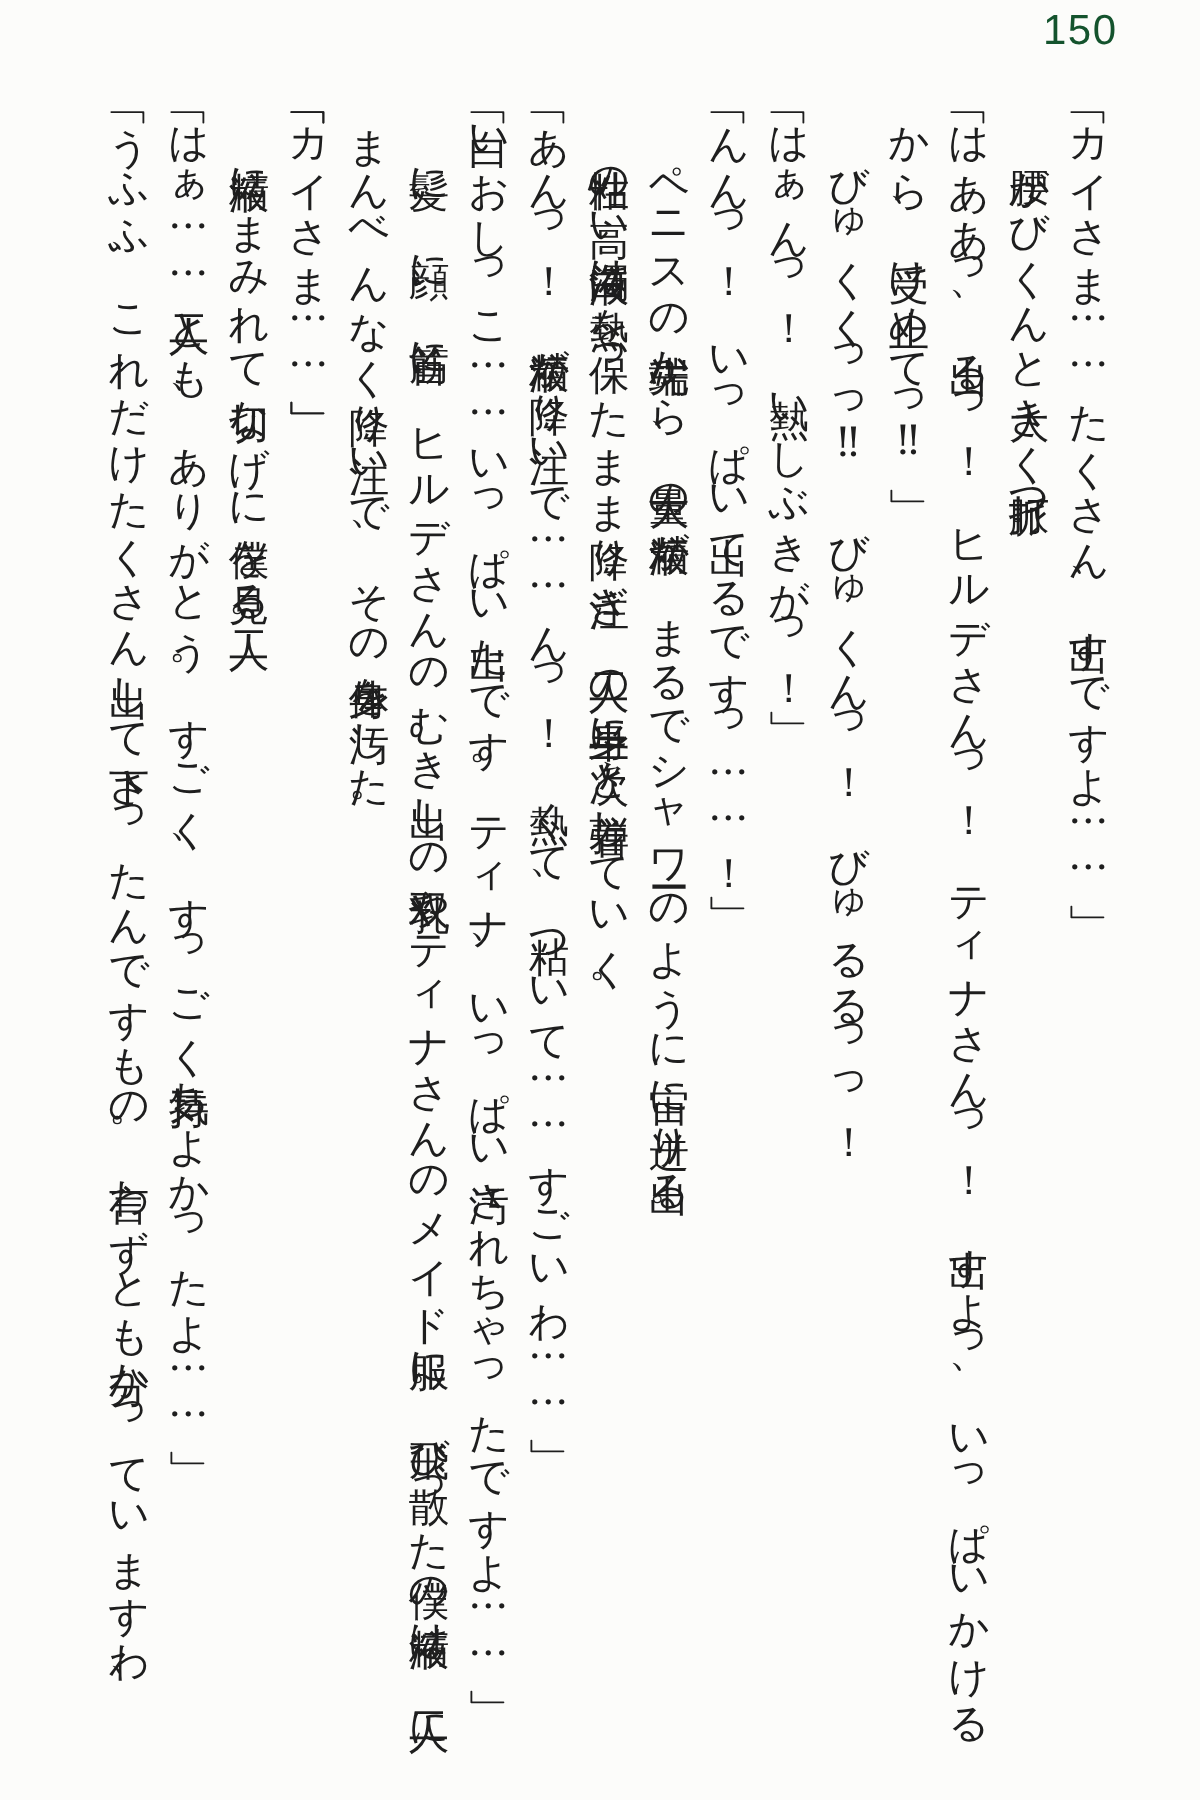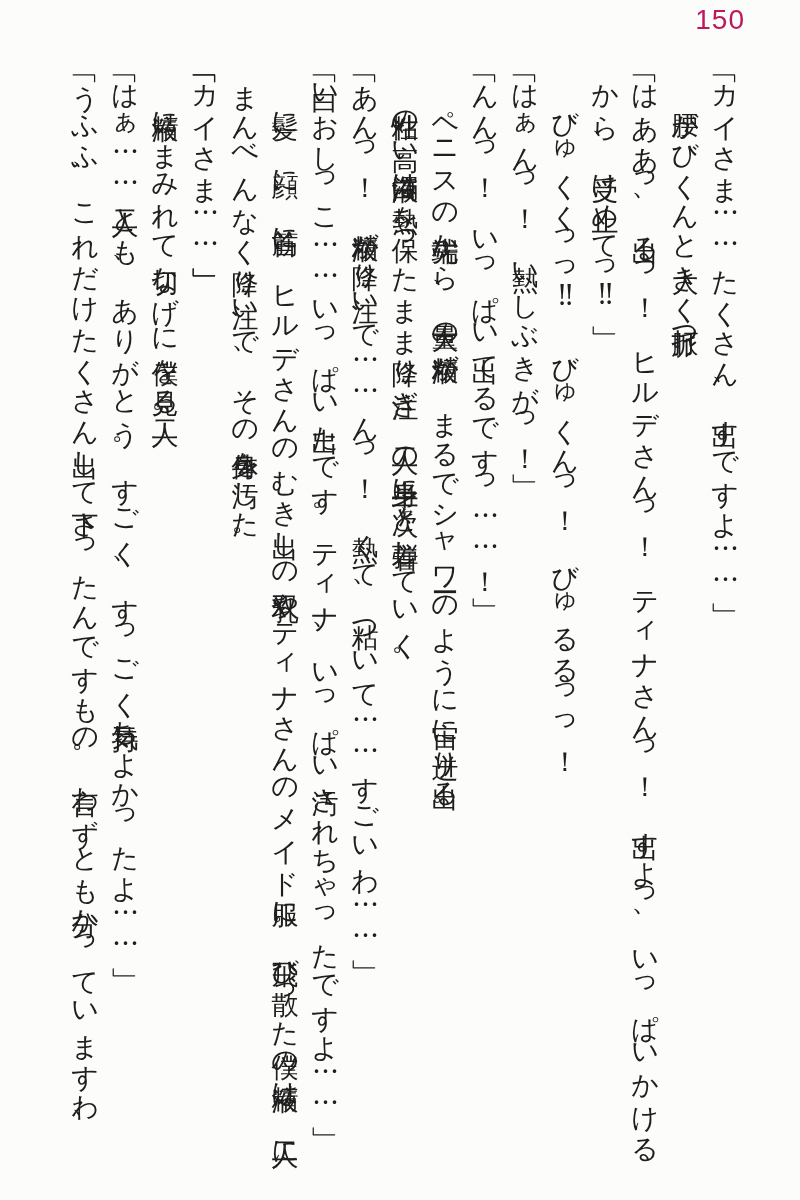--- a/index.html
+++ b/index.html
@@ -15,21 +15,21 @@
     background: #fcfcfa;
     overflow: hidden;
   }
   .page-number {
     position: absolute;
     top: 4px;
     right: 55px;
     font-family: "Liberation Sans", "DejaVu Sans", sans-serif;
     font-size: 28px;
     letter-spacing: 1px;
-    color: #be185d;
+    color: #14532d;
   }
   .text-block {
     position: absolute;
     top: 66px;
     right: 55px;
     width: 688px;
     height: 1094px;
     writing-mode: vertical-rl;
     text-orientation: upright;
     font-family: "DejaVu Serif", "Liberation Serif", serif;

